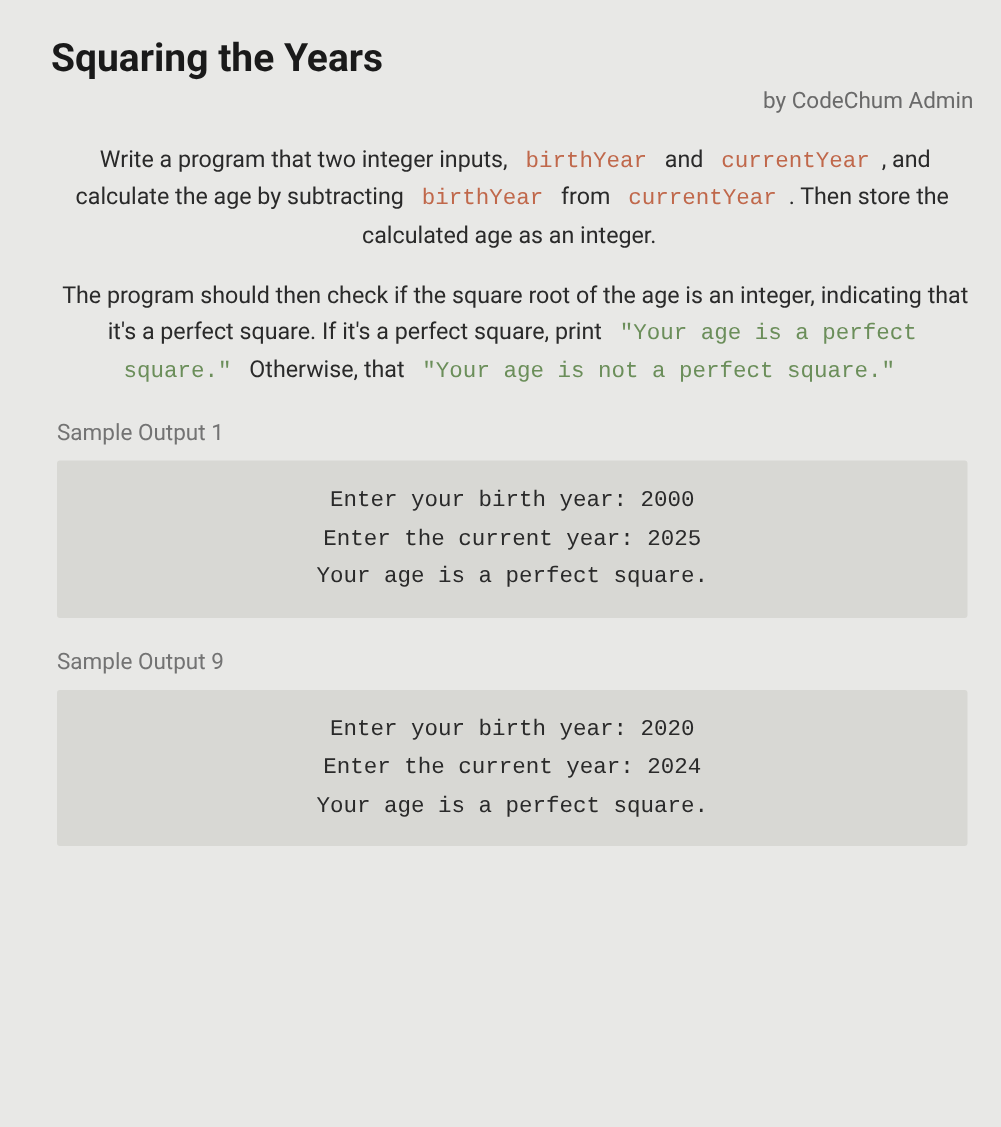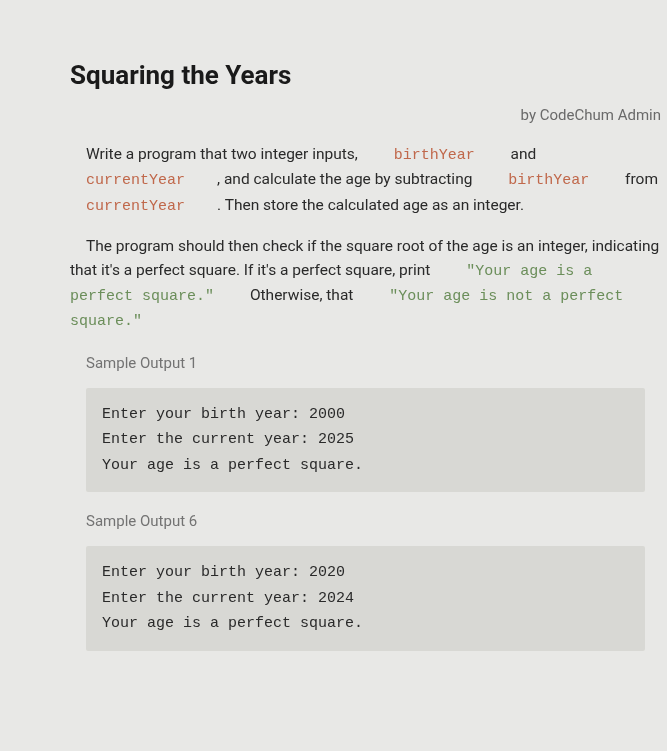--- a/index.html
+++ b/index.html
@@ -1,16 +1,16 @@
 <!DOCTYPE html>
 <html><head>
   <meta charset="utf-8">
   <style>
     * {
-      margin: 16px;
+      margin: 4px;
       padding: 0;
       box-sizing: border-box;
     }
     body {
       font-family: -apple-system, BlinkMacSystemFont, 'Segoe UI', Roboto, Arial, sans-serif;
       background: #e8e8e6;
       width: 667px;
       padding: 12px 22px 30px 22px;
       color: #2a2a2a;
     }
@@ -24,20 +24,21 @@
       font-size: 15px;
       color: #6a6a6a;
       margin-bottom: 18px;
       text-align: right;
     }
     .description {
       font-size: 15.5px;
       line-height: 1.55;
       color: #2a2a2a;
       margin-bottom: 16px;
+      text-align: center;
     }
     .inline-code {
       font-family: 'Courier New', Courier, monospace;
       color: #c0684b;
       font-size: 15px;
     }
     .inline-string {
       font-family: 'Courier New', Courier, monospace;
       color: #6b8e5a;
       font-size: 15px;
@@ -50,20 +51,21 @@
     }
     .code-block {
       background: #d8d8d4;
       padding: 14px 16px;
       font-family: 'Courier New', Courier, monospace;
       font-size: 15px;
       line-height: 1.7;
       color: #2a2a2a;
       border-radius: 2px;
       white-space: pre-wrap;
+      text-align: center;
     }
   </style>
 </head>
 <body>
 
 <h1 class="title">Squaring the Years</h1>
 <div class="byline">by CodeChum Admin</div>
 
 <p class="description">
   <span>Write a program that two integer inputs, </span><span class="inline-code">birthYear</span><span> and </span><span class="inline-code">currentYear</span><span>, and calculate the age by subtracting </span><span class="inline-code">birthYear</span><span> from </span><span class="inline-code">currentYear</span><span>. Then store the calculated age as an integer.</span>
@@ -77,17 +79,17 @@
   <div class="sample-label">Sample Output 1</div>
   <div class="code-block">Enter your birth year: 2000
 Enter the current year: 2025
 Your age is a perfect square.</div>
 </div>
 
 <div>
 </div>
 
 <div>
-  <div class="sample-label">Sample Output 6</div>
+  <div class="sample-label">Sample Output 9</div>
   <div class="code-block">Enter your birth year: 2020
 Enter the current year: 2024
 Your age is a perfect square.</div>
 </div>
 
 </body></html>

